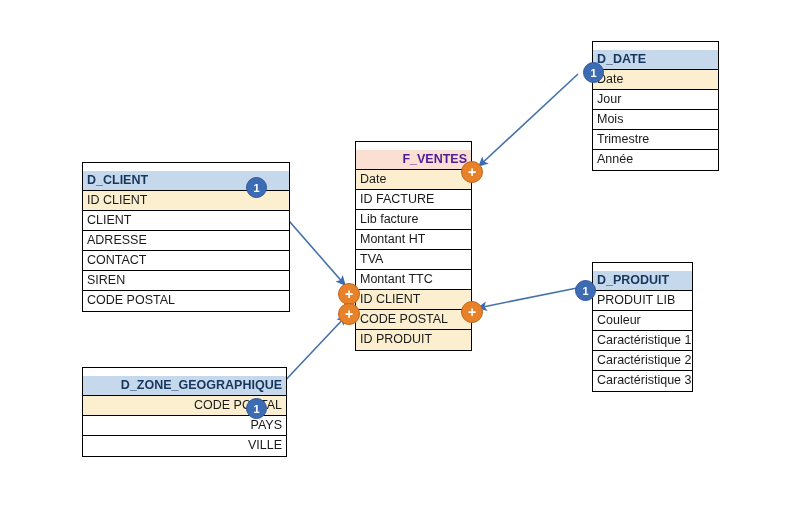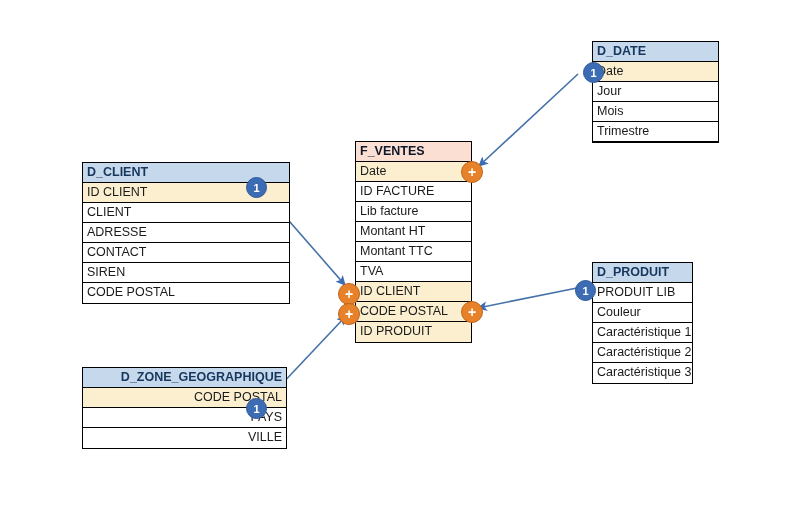--- a/index.html
+++ b/index.html
@@ -34,27 +34,29 @@
     box-sizing: border-box;
     height: 20px;
     line-height: 18px;
     padding: 0 4px;
     font-size: 12.5px;
     font-weight: bold;
     color: #17365d;
     border-bottom: 1px solid #000000;
     white-space: nowrap;
     overflow: hidden;
+    margin-top: 8px;
   }
   .tbl-header.dim {
     background: #c6d9ec;
   }
   .tbl-header.fact {
     background: #fadfd2;
-    color: #0f172a;
+    color: #4c1d95;
+    text-align: right;
   }
   .tbl-row {
     box-sizing: border-box;
     position: relative;
     height: 20px;
     line-height: 19px;
     padding: 0 4px;
     font-size: 12.5px;
     color: #1a1a1a;
     border-bottom: 1px solid #000000;
@@ -133,32 +135,33 @@
         <div class="tbl-row key">CODE POSTAL</div>
         <div class="tbl-row">PAYS</div>
         <div class="tbl-row last">VILLE</div>
       </div>
       <div class="table-box" style="left: 355px; top: 141px; width: 117px;">
         <div class="tbl-header fact">F_VENTES</div>
         <div class="tbl-row key">Date</div>
         <div class="tbl-row">ID FACTURE</div>
         <div class="tbl-row">Lib facture</div>
         <div class="tbl-row">Montant HT</div>
+        <div class="tbl-row">TVA</div>
         <div class="tbl-row">Montant TTC</div>
-        <div class="tbl-row">TVA</div>
         <div class="tbl-row key">ID CLIENT</div>
         <div class="tbl-row key">CODE POSTAL</div>
         <div class="tbl-row key last">ID PRODUIT</div>
       </div>
       <div class="table-box" style="left: 592px; top: 41px; width: 127px;">
         <div class="tbl-header dim">D_DATE</div>
         <div class="tbl-row key">Date</div>
         <div class="tbl-row">Jour</div>
         <div class="tbl-row">Mois</div>
         <div class="tbl-row">Trimestre</div>
+        <div class="tbl-row last">Année</div>
       </div>
       <div class="table-box" style="left: 592px; top: 262px; width: 101px;">
         <div class="tbl-header dim">D_PRODUIT</div>
         <div class="tbl-row">PRODUIT LIB</div>
         <div class="tbl-row">Couleur</div>
         <div class="tbl-row">Caractéristique 1</div>
         <div class="tbl-row">Caractéristique 2</div>
         <div class="tbl-row last">Caractéristique 3</div>
       </div>
     </div>

